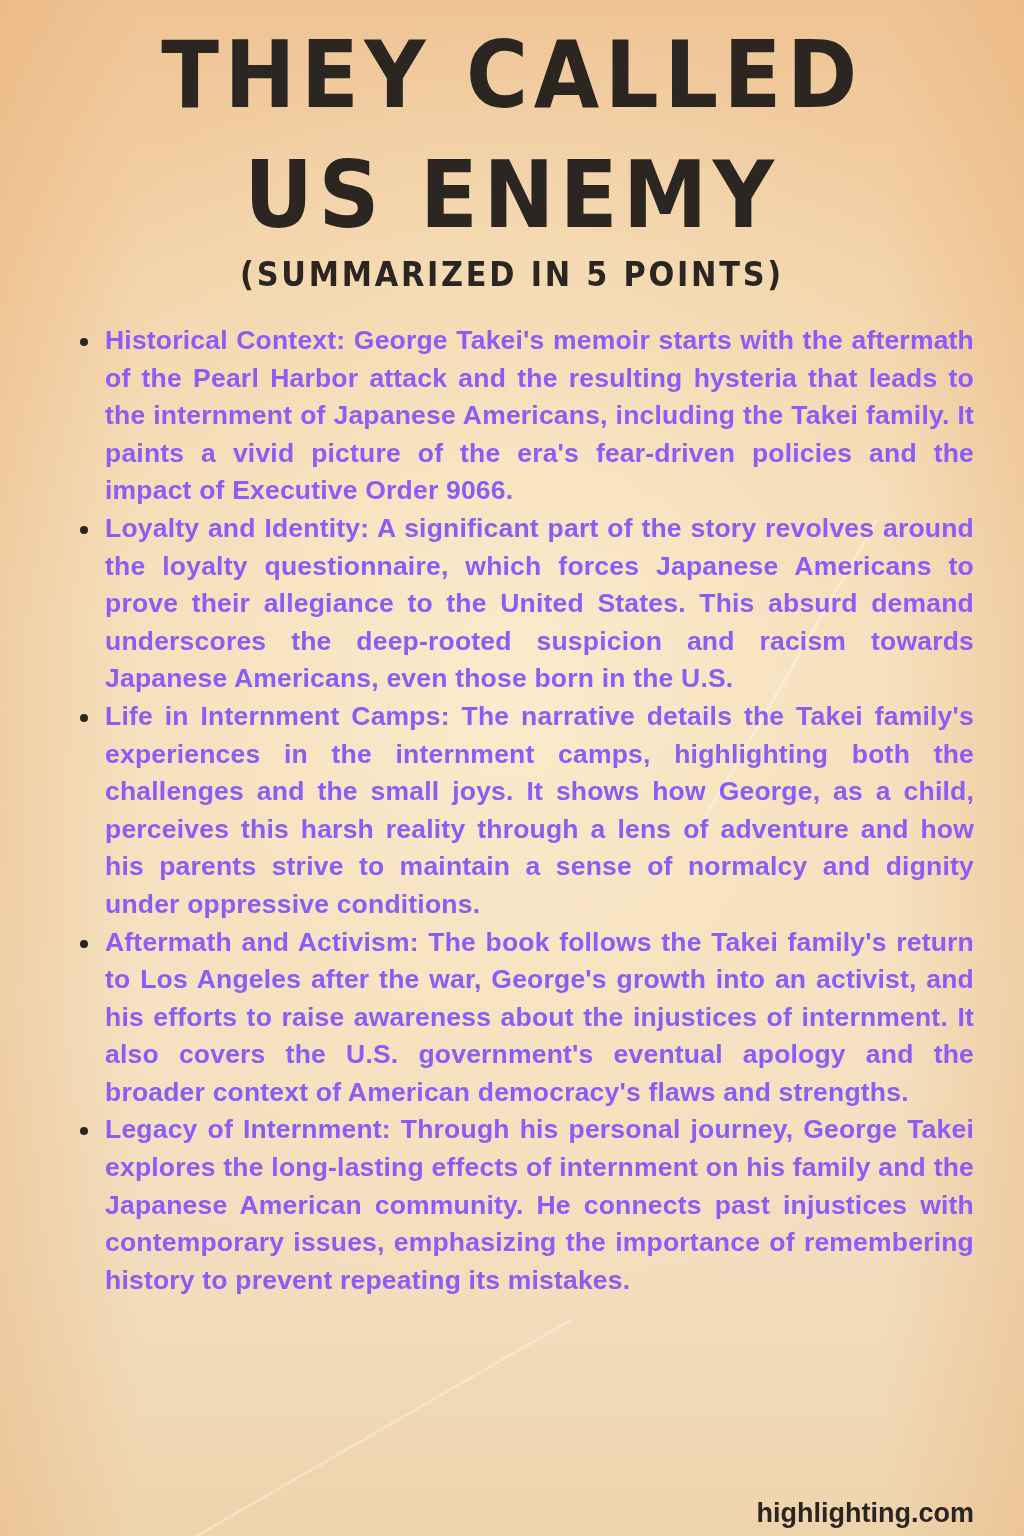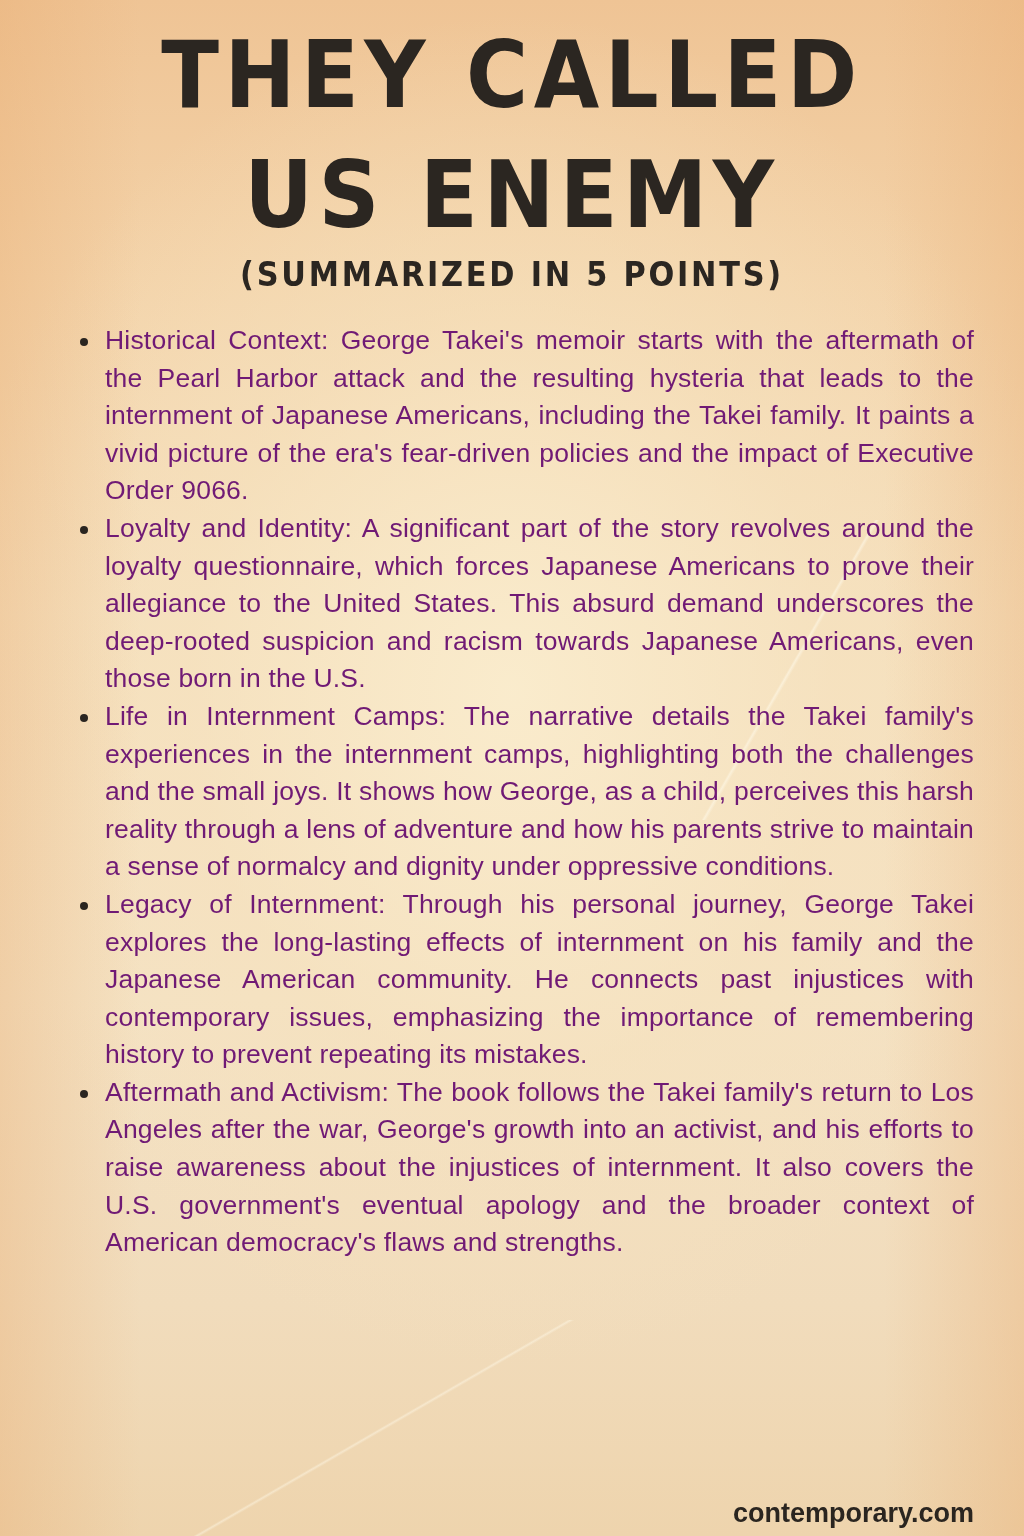--- a/index.html
+++ b/index.html
@@ -68,25 +68,25 @@
       top: 322px;
       width: 902px;
       margin: 0;
       padding: 0;
       list-style: none;
     }
     .point {
       position: relative;
       padding-left: 33px;
       font-family: "Liberation Sans", sans-serif;
-      font-weight: normal;
+      font-weight: bold;
       font-size: 26.5px;
       line-height: 37.6px;
       text-align: justify;
-      color: #701a75;
+      color: #8b5cf6;
       letter-spacing: 0.2px;
     }
     .bullet {
       position: absolute;
       left: 8px;
       top: 16px;
       width: 8px;
       height: 8px;
       border-radius: 50%;
       background: #2a2520;
@@ -125,21 +125,21 @@
   <li class="point">
     <span class="bullet"></span>
     <span>Loyalty and Identity: A significant part of the story revolves around the loyalty questionnaire, which forces Japanese Americans to prove their allegiance to the United States. This absurd demand underscores the deep-rooted suspicion and racism towards Japanese Americans, even those born in the U.S.</span>
   </li>
   <li class="point">
     <span class="bullet"></span>
     <span>Life in Internment Camps: The narrative details the Takei family's experiences in the internment camps, highlighting both the challenges and the small joys. It shows how George, as a child, perceives this harsh reality through a lens of adventure and how his parents strive to maintain a sense of normalcy and dignity under oppressive conditions.</span>
   </li>
   <li class="point">
     <span class="bullet"></span>
-    <span>Legacy of Internment: Through his personal journey, George Takei explores the long-lasting effects of internment on his family and the Japanese American community. He connects past injustices with contemporary issues, emphasizing the importance of remembering history to prevent repeating its mistakes.</span>
+    <span>Aftermath and Activism: The book follows the Takei family's return to Los Angeles after the war, George's growth into an activist, and his efforts to raise awareness about the injustices of internment. It also covers the U.S. government's eventual apology and the broader context of American democracy's flaws and strengths.</span>
   </li>
   <li class="point">
     <span class="bullet"></span>
-    <span>Aftermath and Activism: The book follows the Takei family's return to Los Angeles after the war, George's growth into an activist, and his efforts to raise awareness about the injustices of internment. It also covers the U.S. government's eventual apology and the broader context of American democracy's flaws and strengths.</span>
+    <span>Legacy of Internment: Through his personal journey, George Takei explores the long-lasting effects of internment on his family and the Japanese American community. He connects past injustices with contemporary issues, emphasizing the importance of remembering history to prevent repeating its mistakes.</span>
   </li>
 </ul>
 
-<div class="footer">contemporary.com</div>
+<div class="footer">highlighting.com</div>
 
 </body></html>

